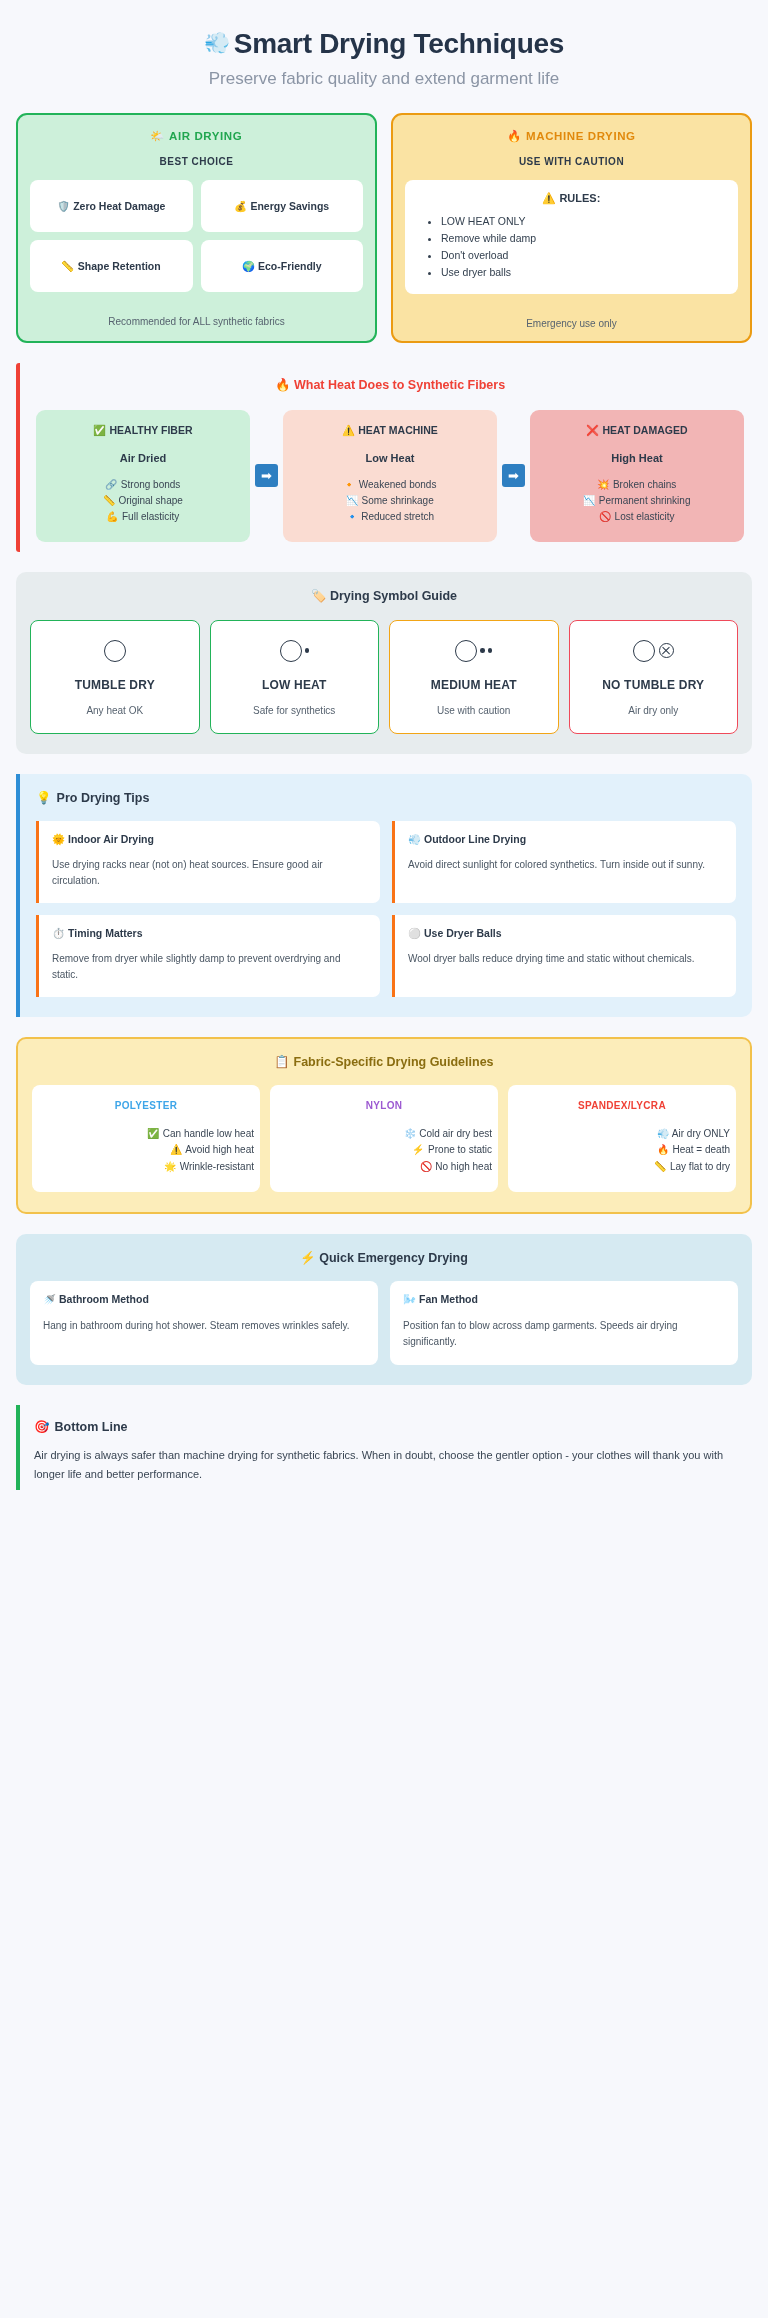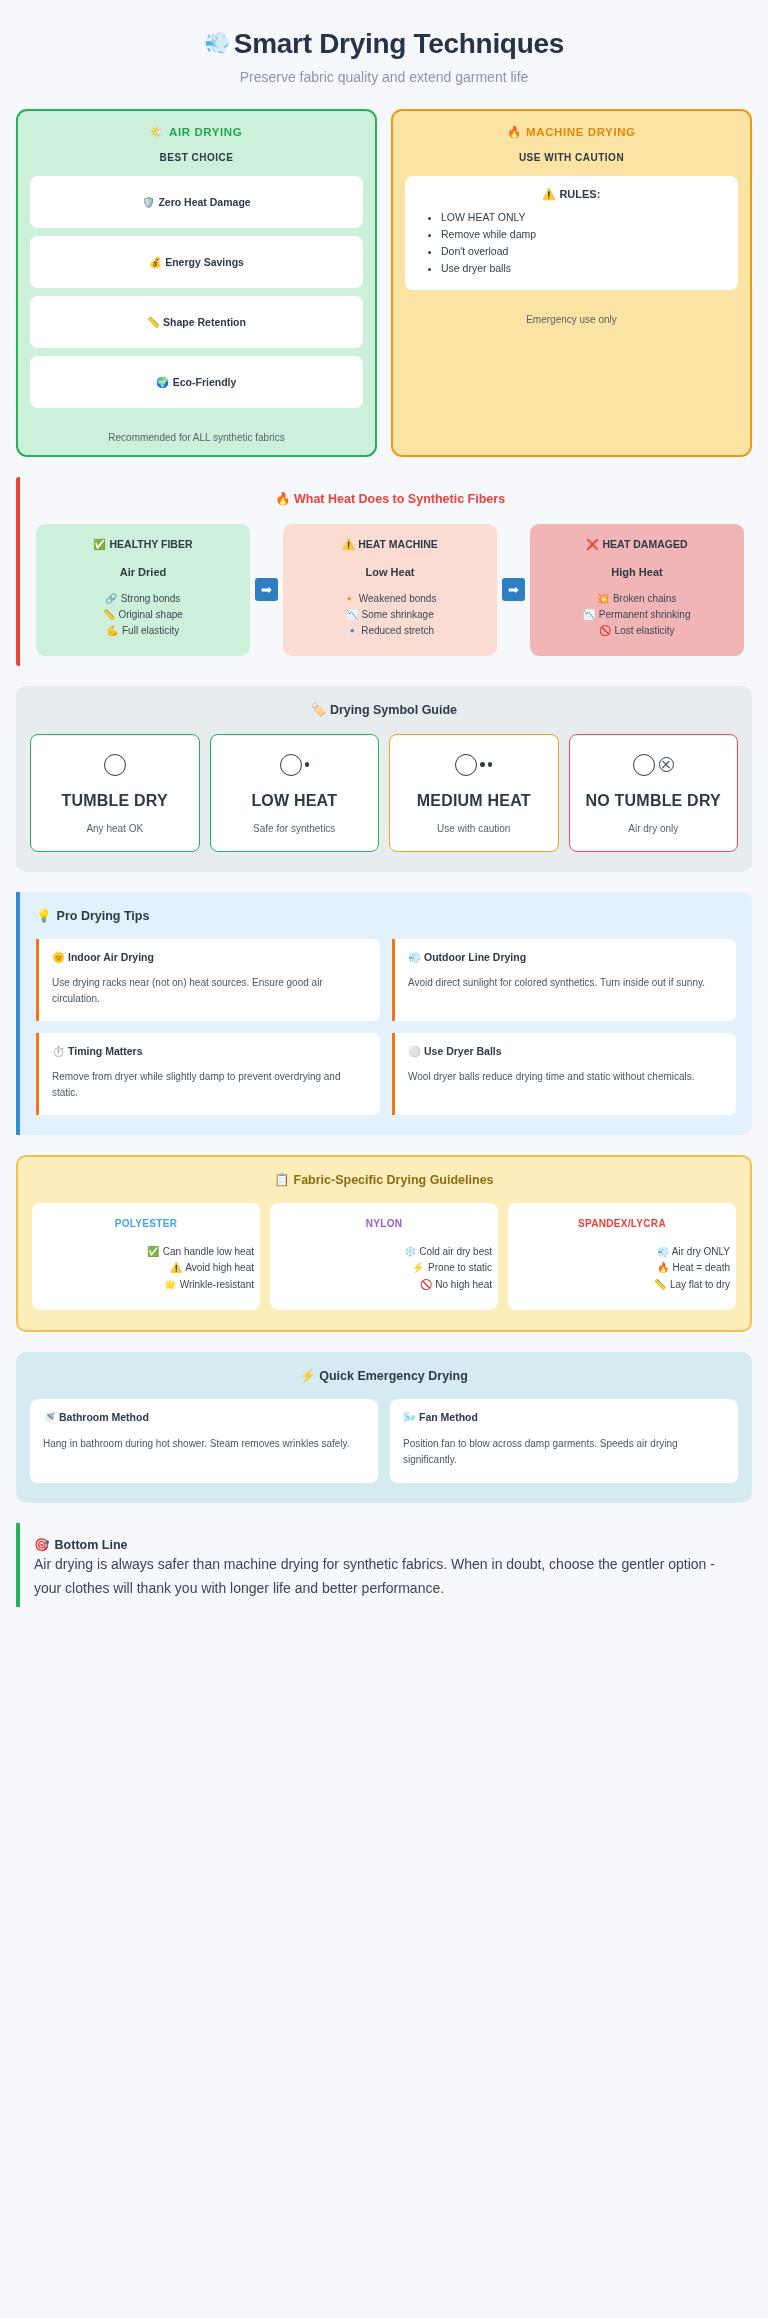--- a/index.html
+++ b/index.html
@@ -12,32 +12,32 @@
   }
   .page { width: 768px; padding: 20px 16px 0 16px; }
 
   
   .header { text-align: center; padding: 8px 0 10px 0; }
   .header h1 {
     font-size: 28px; font-weight: bold; color: #253449;
     letter-spacing: -0.3px;
   }
   .header h1 .ic { font-size: 21px; vertical-align: 3px; margin-right: 4px; }
-  .header .sub { font-size: 14px; color: #8b95a5; margin-top: 9px; }
+  .header .sub { font-size: 17px; color: #8b95a5; margin-top: 9px; }
 
   
   .compare { display: flex; gap: 14px; margin-top: 14px; }
   .cmp-card { flex: 1; border-radius: 11px; padding: 14px 12px 12px 12px; }
   .cmp-air { background: #cdf0da; border: 2px solid #22b359; }
   .cmp-machine { background: #fae3a3; border: 2px solid #eb9b12; }
   .cmp-title { text-align: center; font-size: 11.5px; font-weight: bold; letter-spacing: .6px; }
   .cmp-air .cmp-title { color: #21a64f; }
   .cmp-machine .cmp-title { color: #e1890c; }
   .cmp-badge { text-align: center; font-size: 10px; font-weight: bold; letter-spacing: .5px; margin-top: 13px; color: #2d3a4a; }
-  .feat-grid { display: flex; flex-wrap: wrap; gap: 8px; margin-top: 13px; flex-direction: column; }
+  .feat-grid { display: flex; flex-wrap: wrap; gap: 8px; margin-top: 13px; }
   .feat {
     flex: 1 1 calc(50% - 4px); background: #fff; border-radius: 8px;
     min-height: 52px; display: flex; align-items: center; justify-content: center;
     text-align: center; font-size: 10.5px; font-weight: bold; padding: 6px 5px; line-height: 1.35;
   }
   .feat .ic { margin-right: 3px; }
   .cmp-note { text-align: center; font-size: 10px; color: #56626f; margin-top: 24px; }
   .rules-box { background: #fff; border-radius: 8px; padding: 12px 10px 13px 10px; margin-top: 13px; }
   .rules-head { text-align: center; font-size: 11px; font-weight: bold; margin-bottom: 8px; }
   .rules-box ul { list-style: disc; padding-left: 26px; }
@@ -74,21 +74,21 @@
   .dot { width: 4.5px; height: 4.5px; background: #2d3a4a; border-radius: 50%; }
   .xcirc {
     width: 15px; height: 15px; border: 1.5px solid #2d3a4a; border-radius: 50%;
     position: relative; margin-left: 1px;
   }
   .xcirc:before, .xcirc:after {
     content: ""; position: absolute; left: 1.2px; top: 5.9px; width: 10px; height: 1.4px; background: #2d3a4a;
   }
   .xcirc:before { transform: rotate(45deg); }
   .xcirc:after { transform: rotate(-45deg); }
-  .sym-name { font-size: 16px; font-weight: bold; letter-spacing: .2px; margin-top: 12px; }
+  .sym-name { font-size: 12px; font-weight: bold; letter-spacing: .2px; margin-top: 12px; }
   .sym-desc { font-size: 10px; color: #56626f; margin-top: 13px; }
 
   
   .tips-sec { margin-top: 20px; background: #e2f1fb; border-left: 4px solid #2e8ed6; border-radius: 0 10px 10px 0; padding: 16px 16px 20px 16px; }
   .tips-head { font-size: 12.5px; font-weight: bold; }
   .tips-head .ic { margin-right: 5px; }
   .tips-grid { display: flex; flex-wrap: wrap; gap: 12px; margin-top: 16px; }
   .tip { flex: 1 1 calc(50% - 6px); background: #fff; border-left: 3px solid #f97316; border-radius: 0 7px 7px 0; padding: 12px 13px 14px 13px; }
   .tip-t { font-size: 10.5px; font-weight: bold; }
   .tip-b { font-size: 10px; color: #4a5663; line-height: 1.6; margin-top: 11px; }
@@ -108,21 +108,21 @@
   .emg-title .ic { color: #f0b323; }
   .emg-grid { display: flex; gap: 12px; margin-top: 16px; }
   .emg-card { flex: 1; background: #fff; border-radius: 8px; padding: 12px 9px 15px 13px; }
   .emg-t { font-size: 10.5px; font-weight: bold; }
   .emg-b { font-size: 10px; color: #4a5663; line-height: 1.6; margin-top: 12px; }
 
   
   .bottom { margin-top: 20px; border-left: 4px solid #22b359; border-radius: 0 4px 4px 0; padding: 14px 6px 6px 14px; }
   .bl-head { font-size: 12.5px; font-weight: bold; }
   .bl-head .ic { margin-right: 5px; }
-  .bl-body { font-size: 14px; color: #3a4654; line-height: 1.72; }
+  .bl-body { font-size: 11px; color: #3a4654; line-height: 1.72; margin-top: 12px; }
 </style>
 </head>
 <body>
 
 <div class="page">
 
   <div class="header">
     <h1><span class="ic">💨</span><span>Smart Drying Techniques</span></h1>
     <div class="sub">Preserve fabric quality and extend garment life</div>
   </div>

